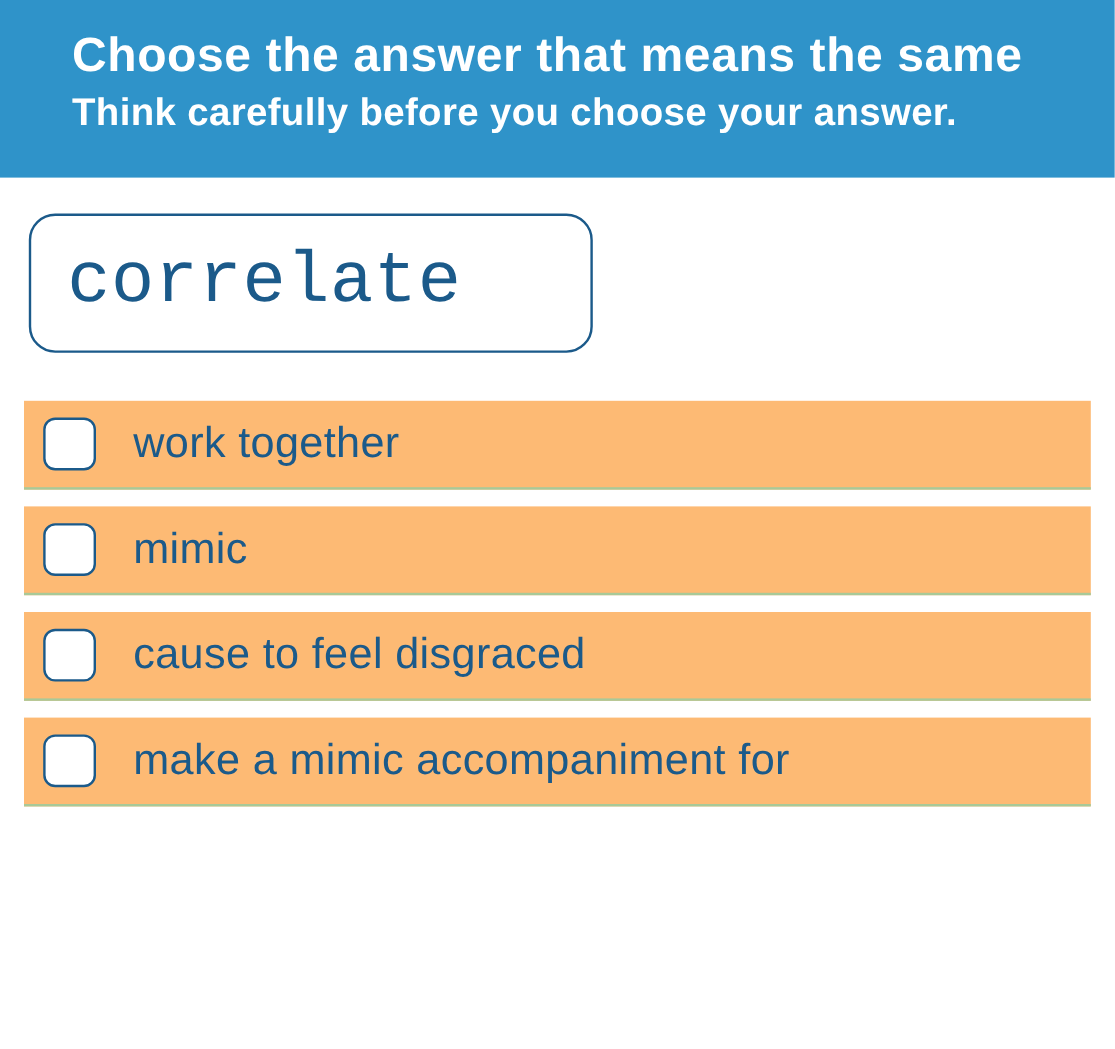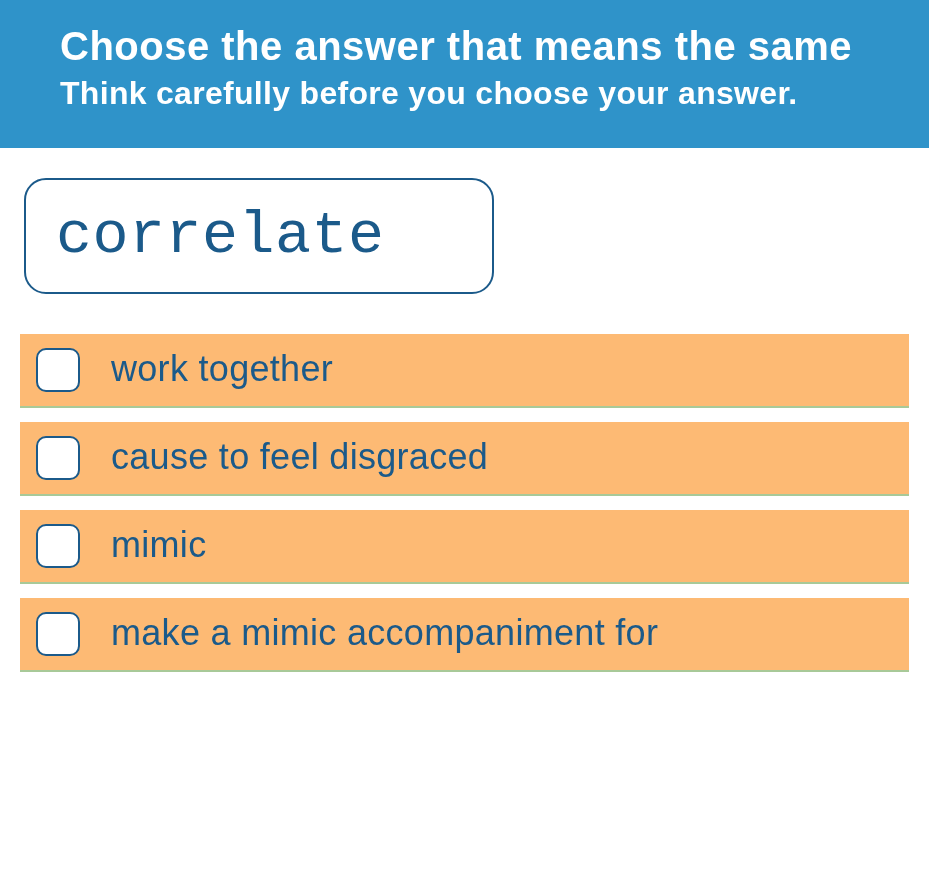--- a/index.html
+++ b/index.html
@@ -90,24 +90,24 @@
     <div class="word-text">correlate</div>
   </div>
 
   <div class="options">
     <div class="option">
       <div class="checkbox"></div>
       <div class="option-label">work together</div>
     </div>
     <div class="option">
       <div class="checkbox"></div>
-      <div class="option-label">cause to feel disgraced</div>
+      <div class="option-label">mimic</div>
     </div>
     <div class="option">
       <div class="checkbox"></div>
-      <div class="option-label">mimic</div>
+      <div class="option-label">cause to feel disgraced</div>
     </div>
     <div class="option">
       <div class="checkbox"></div>
       <div class="option-label">make a mimic accompaniment for</div>
     </div>
   </div>
 </div>
 
 </body></html>

